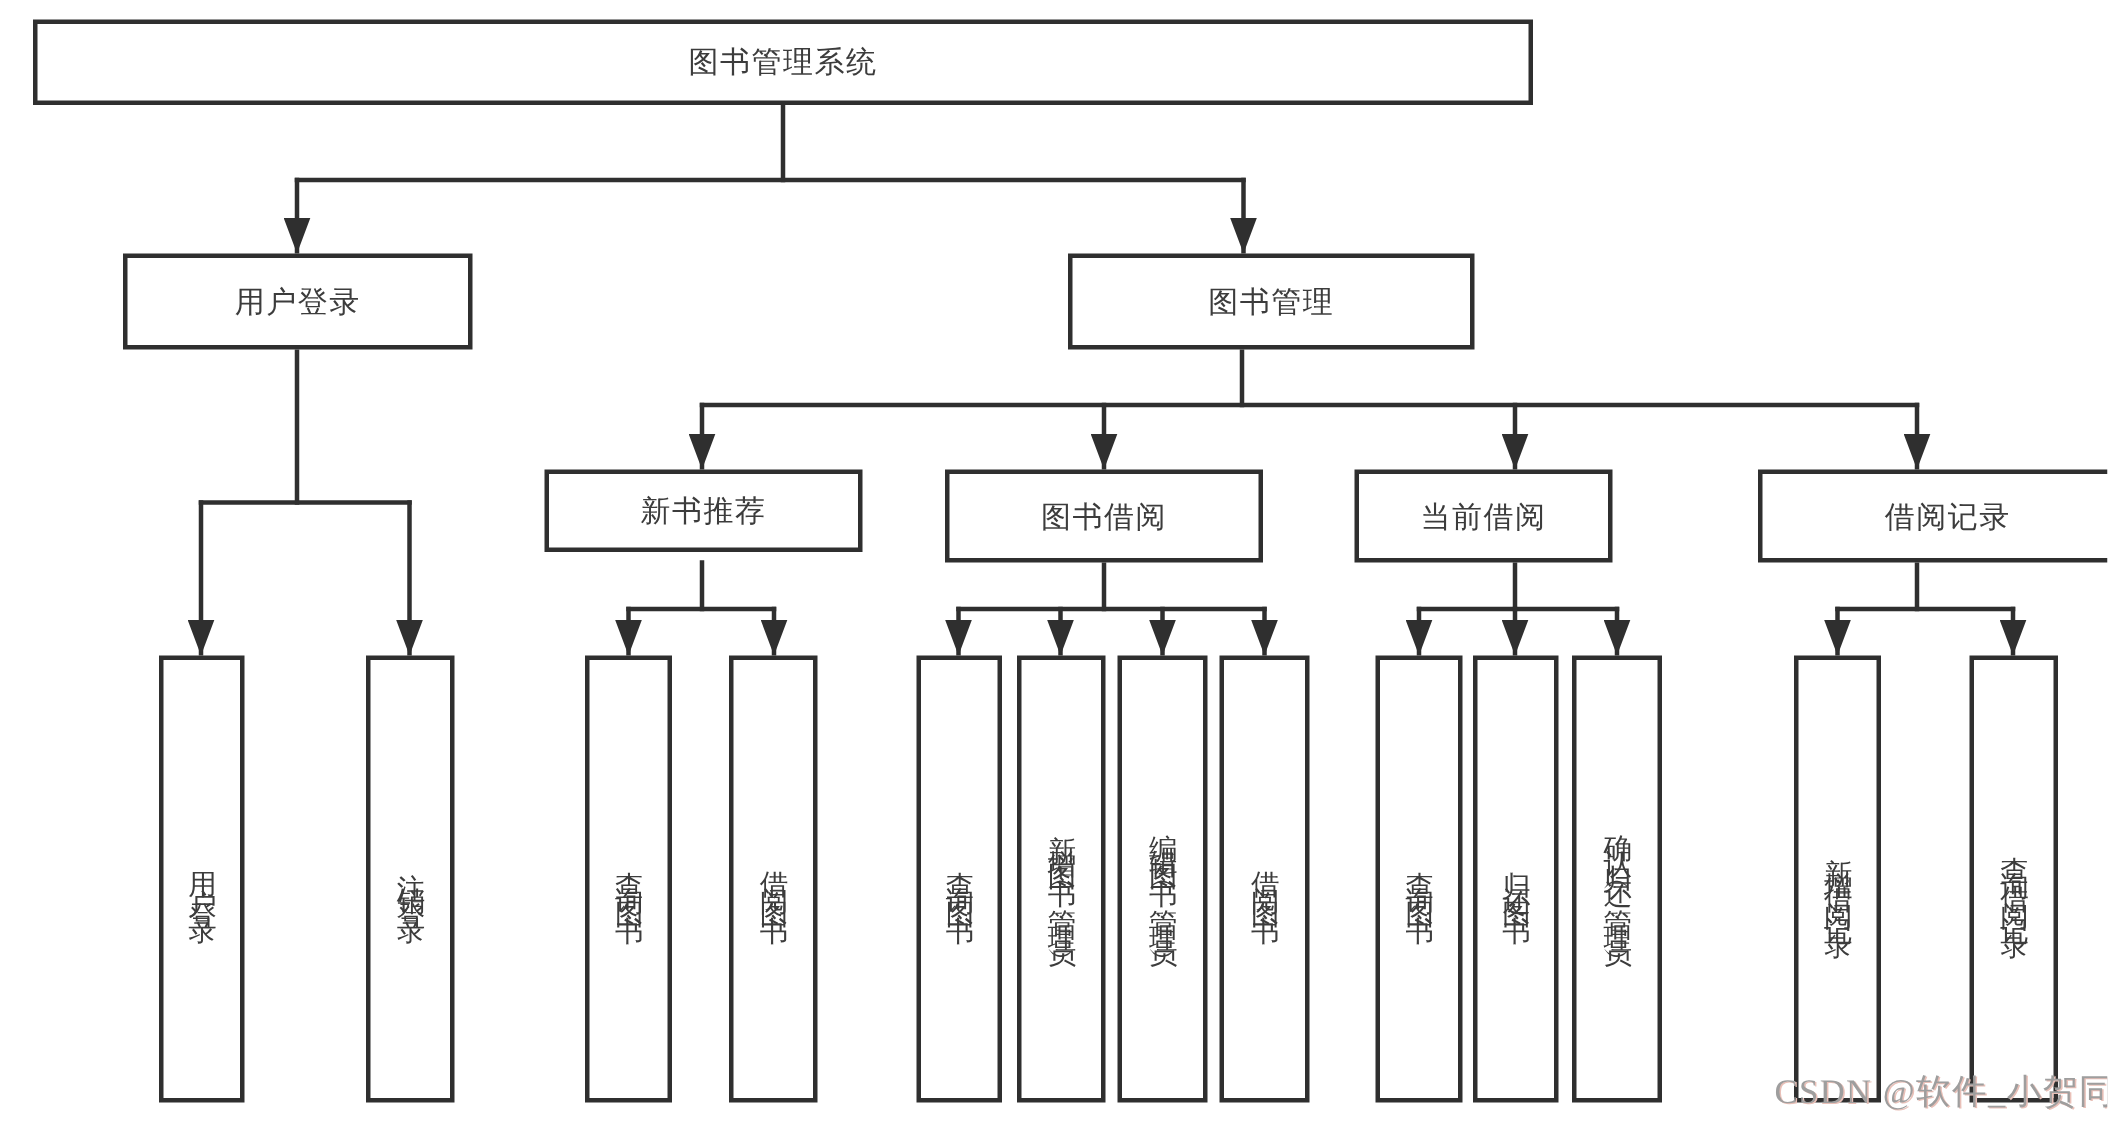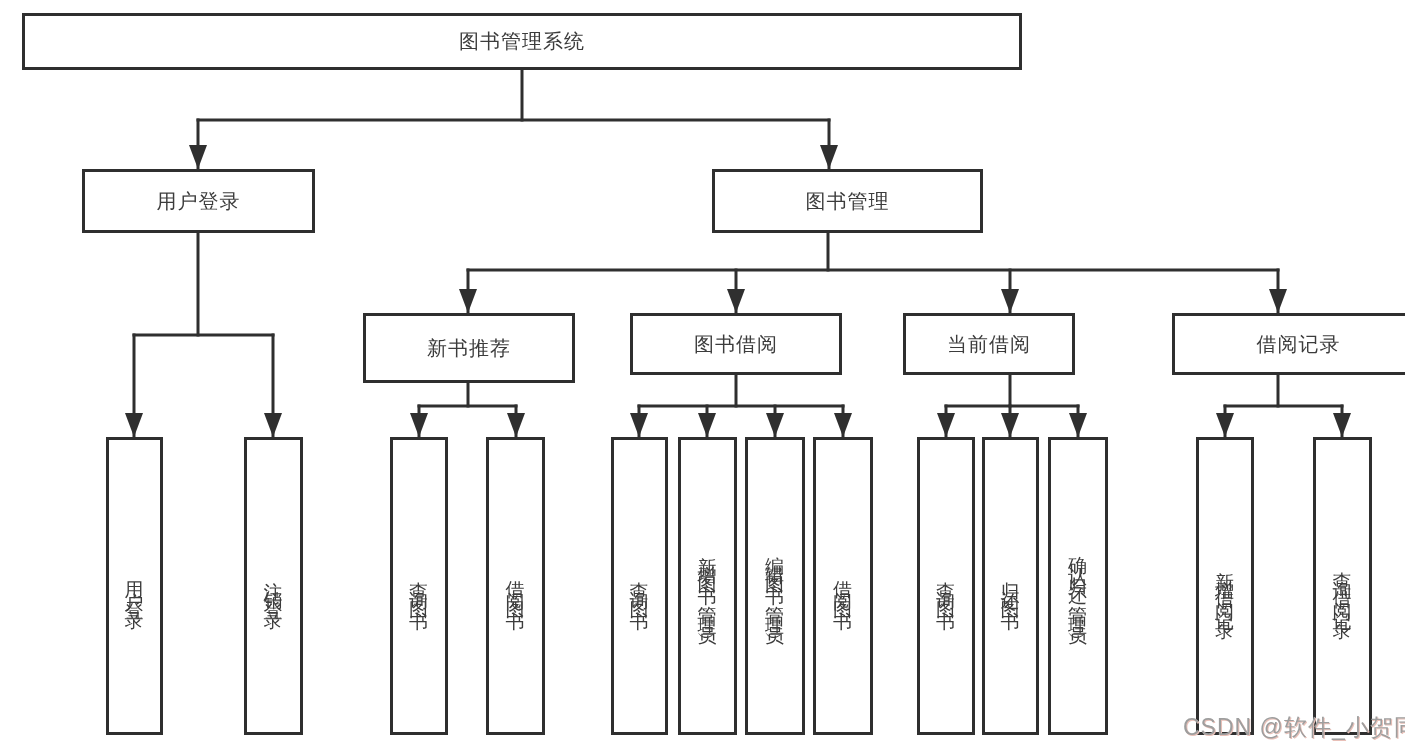--- a/index.html
+++ b/index.html
@@ -1,18 +1,18 @@
 <!DOCTYPE html>
 <html><head>
 <meta charset="utf-8">
 <style>
   html,body{margin:0;padding:0;background:#ffffff;}
   .canvas{
     position:relative;width:1405px;height:747px;background:#ffffff;overflow:hidden;
-    font-family:Liberation Sans, sans-serif;
+    font-family:Liberation Serif, serif;
   }
   .connectors{position:absolute;left:0;top:0;}
   .connectors path{stroke:#2f2f2f;stroke-width:3;fill:none;stroke-linecap:square;}
   .hbox{
     position:absolute;box-sizing:border-box;border:3px solid #2f2f2f;background:#ffffff;
     display:flex;align-items:center;justify-content:center;
     font-size:20px;color:#3c3c3c;letter-spacing:1px;
   }
   .vbox{
     position:absolute;box-sizing:border-box;border:3px solid #2f2f2f;background:#ffffff;
@@ -88,21 +88,21 @@
     <span>图书管理系统</span>
   </div>
 
   <div class="hbox" style="left:82px;top:169px;width:233px;height:64px;">
     <span>用户登录</span>
   </div>
   <div class="hbox" style="left:712px;top:169px;width:271px;height:64px;">
     <span>图书管理</span>
   </div>
 
-  <div class="hbox" style="left:363px;top:313px;width:212px;height:70px;">
+  <div class="hbox" style="left:363px;top:313px;width:212px;height:55px;">
     <span>新书推荐</span>
   </div>
   <div class="hbox" style="left:630px;top:313px;width:212px;height:62px;">
     <span>图书借阅</span>
   </div>
   <div class="hbox" style="left:903px;top:313px;width:172px;height:62px;justify-content:center;">
     <span>当前借阅</span>
   </div>
   <div class="hbox" style="left:1172px;top:313px;width:253px;height:62px;">
     <span>借阅记录</span>

